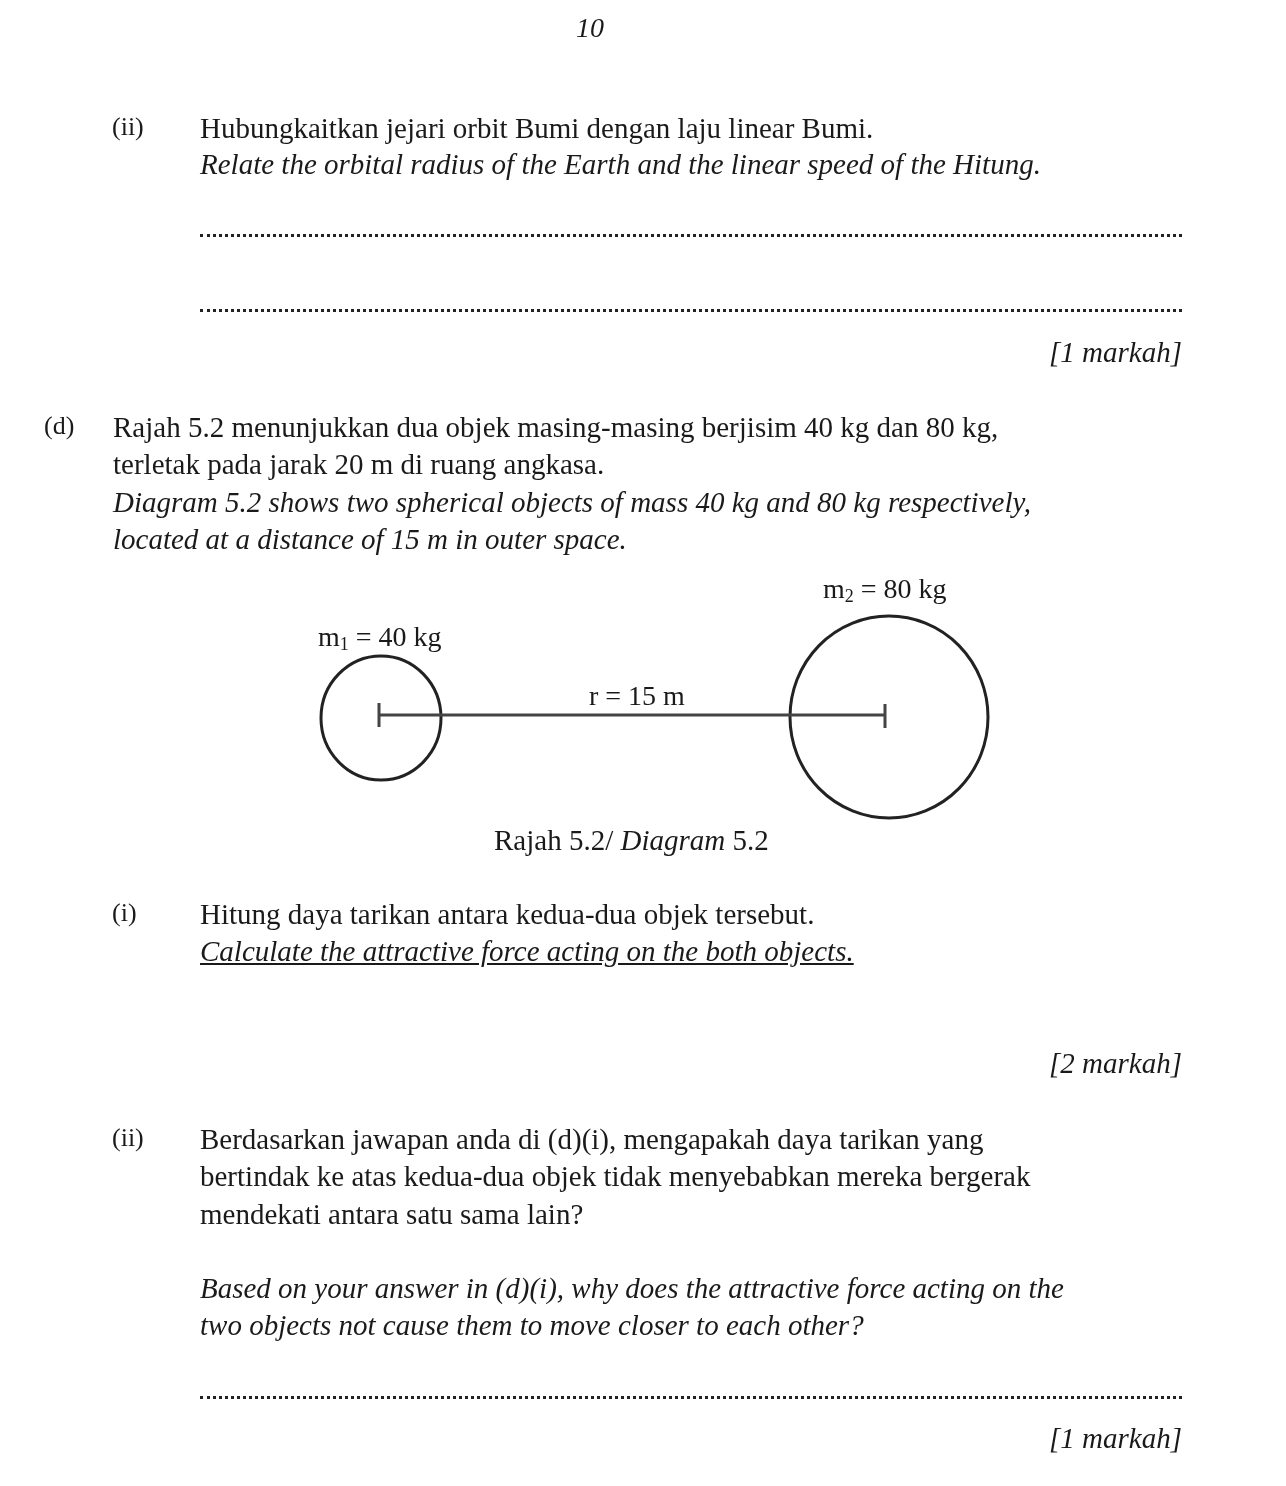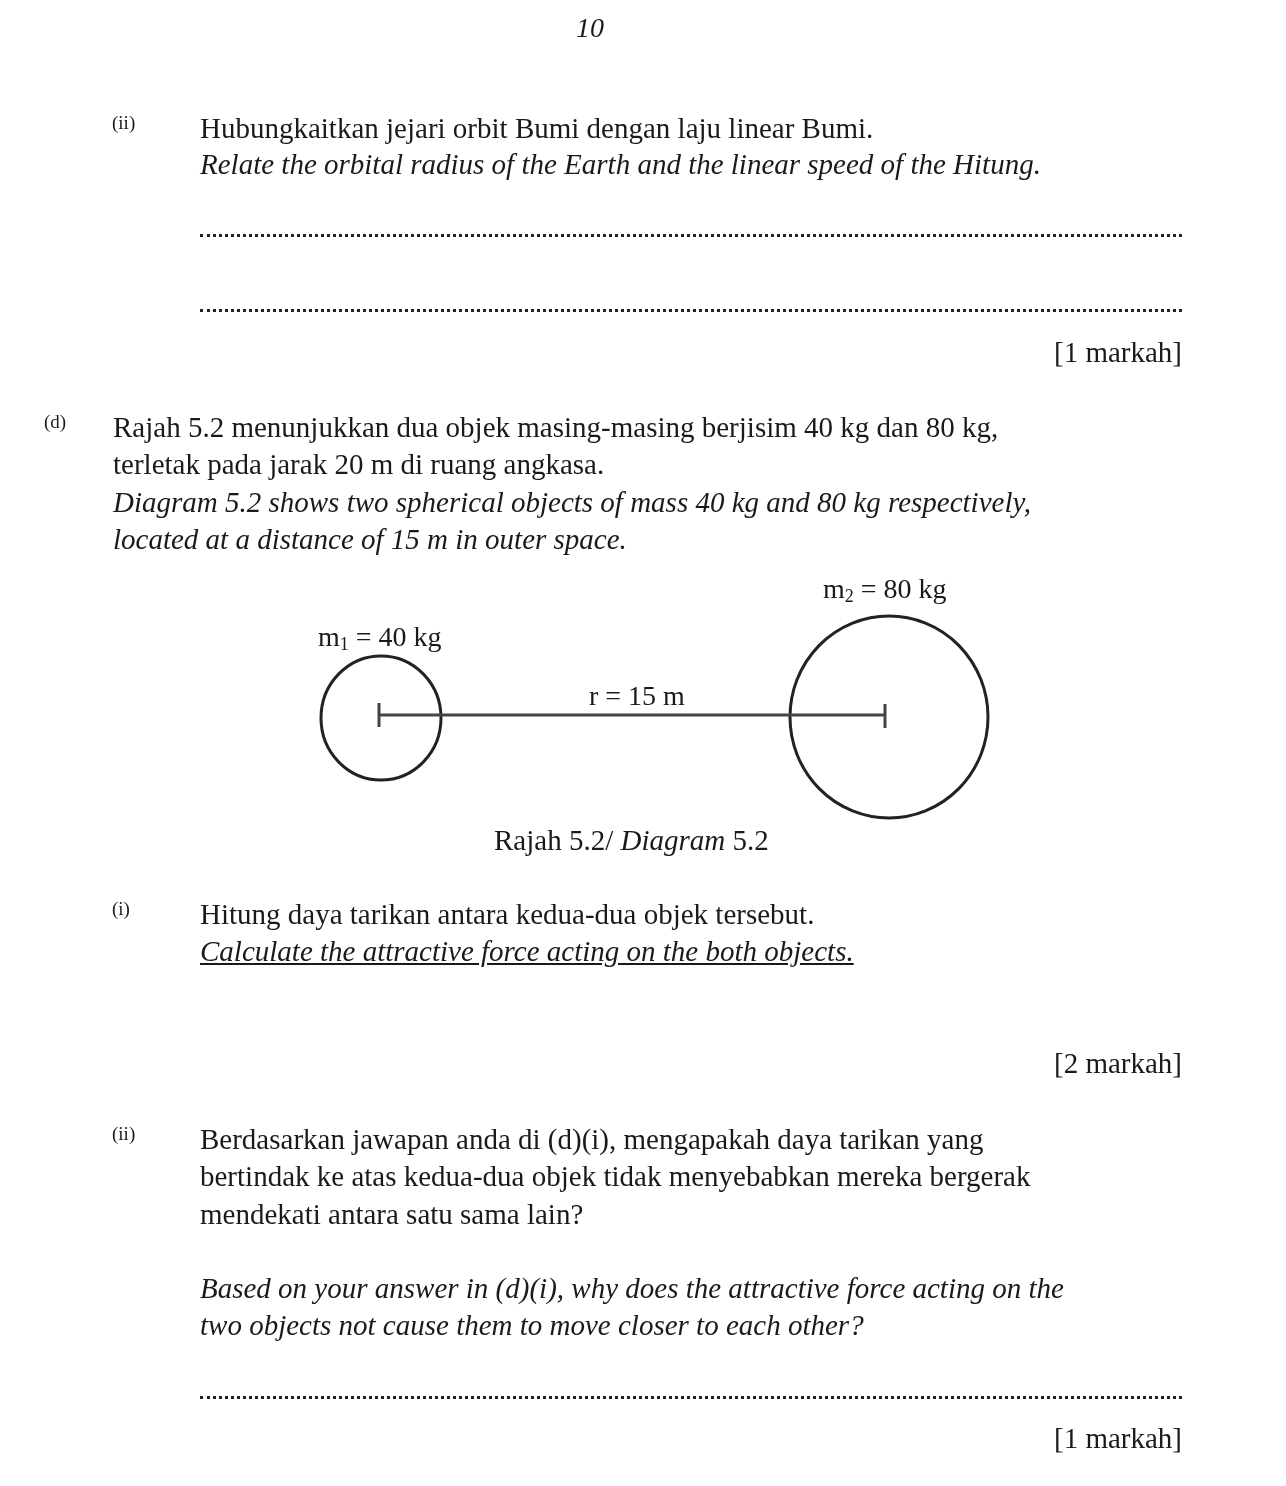--- a/index.html
+++ b/index.html
@@ -4,26 +4,26 @@
 <style>
   html, body { margin: 0; padding: 0; background: #ffffff; }
   body {
     width: 1286px; height: 1486px; position: relative; overflow: hidden;
     font-family: "Liberation Serif", "DejaVu Serif", serif;
     color: #1a1a1a; font-size: 29px;
   }
   .abs { position: absolute; white-space: nowrap; }
   .it { font-style: italic; }
   .pnum { left: 0; width: 1180px; text-align: center; top: 12px; font-size: 28px; font-style: italic; }
-  .label { font-size: 19px; }
+  .label { font-size: 26px; }
   .dots {
     position: absolute; left: 200px; width: 982px; height: 0;
     border-bottom: 3px dotted #222;
   }
-  .marks { right: 104px; text-align: left; }
+  .marks { right: 104px; text-align: left; font-style: italic; }
   svg text { font-family: "Liberation Serif", "DejaVu Serif", serif; fill: #1a1a1a; }
 </style>
 </head>
 <body>
 
 <div class="abs pnum">10</div>
 
 <div class="abs label" style="left:112px; top:112px;">(ii)</div>
 <div class="abs" style="left:200px; top:112px;">Hubungkaitkan jejari orbit Bumi dengan laju linear Bumi.</div>
 <div class="abs it" style="left:200px; top:148px;">Relate the orbital radius of the Earth and the linear speed of the Hitung.</div>

